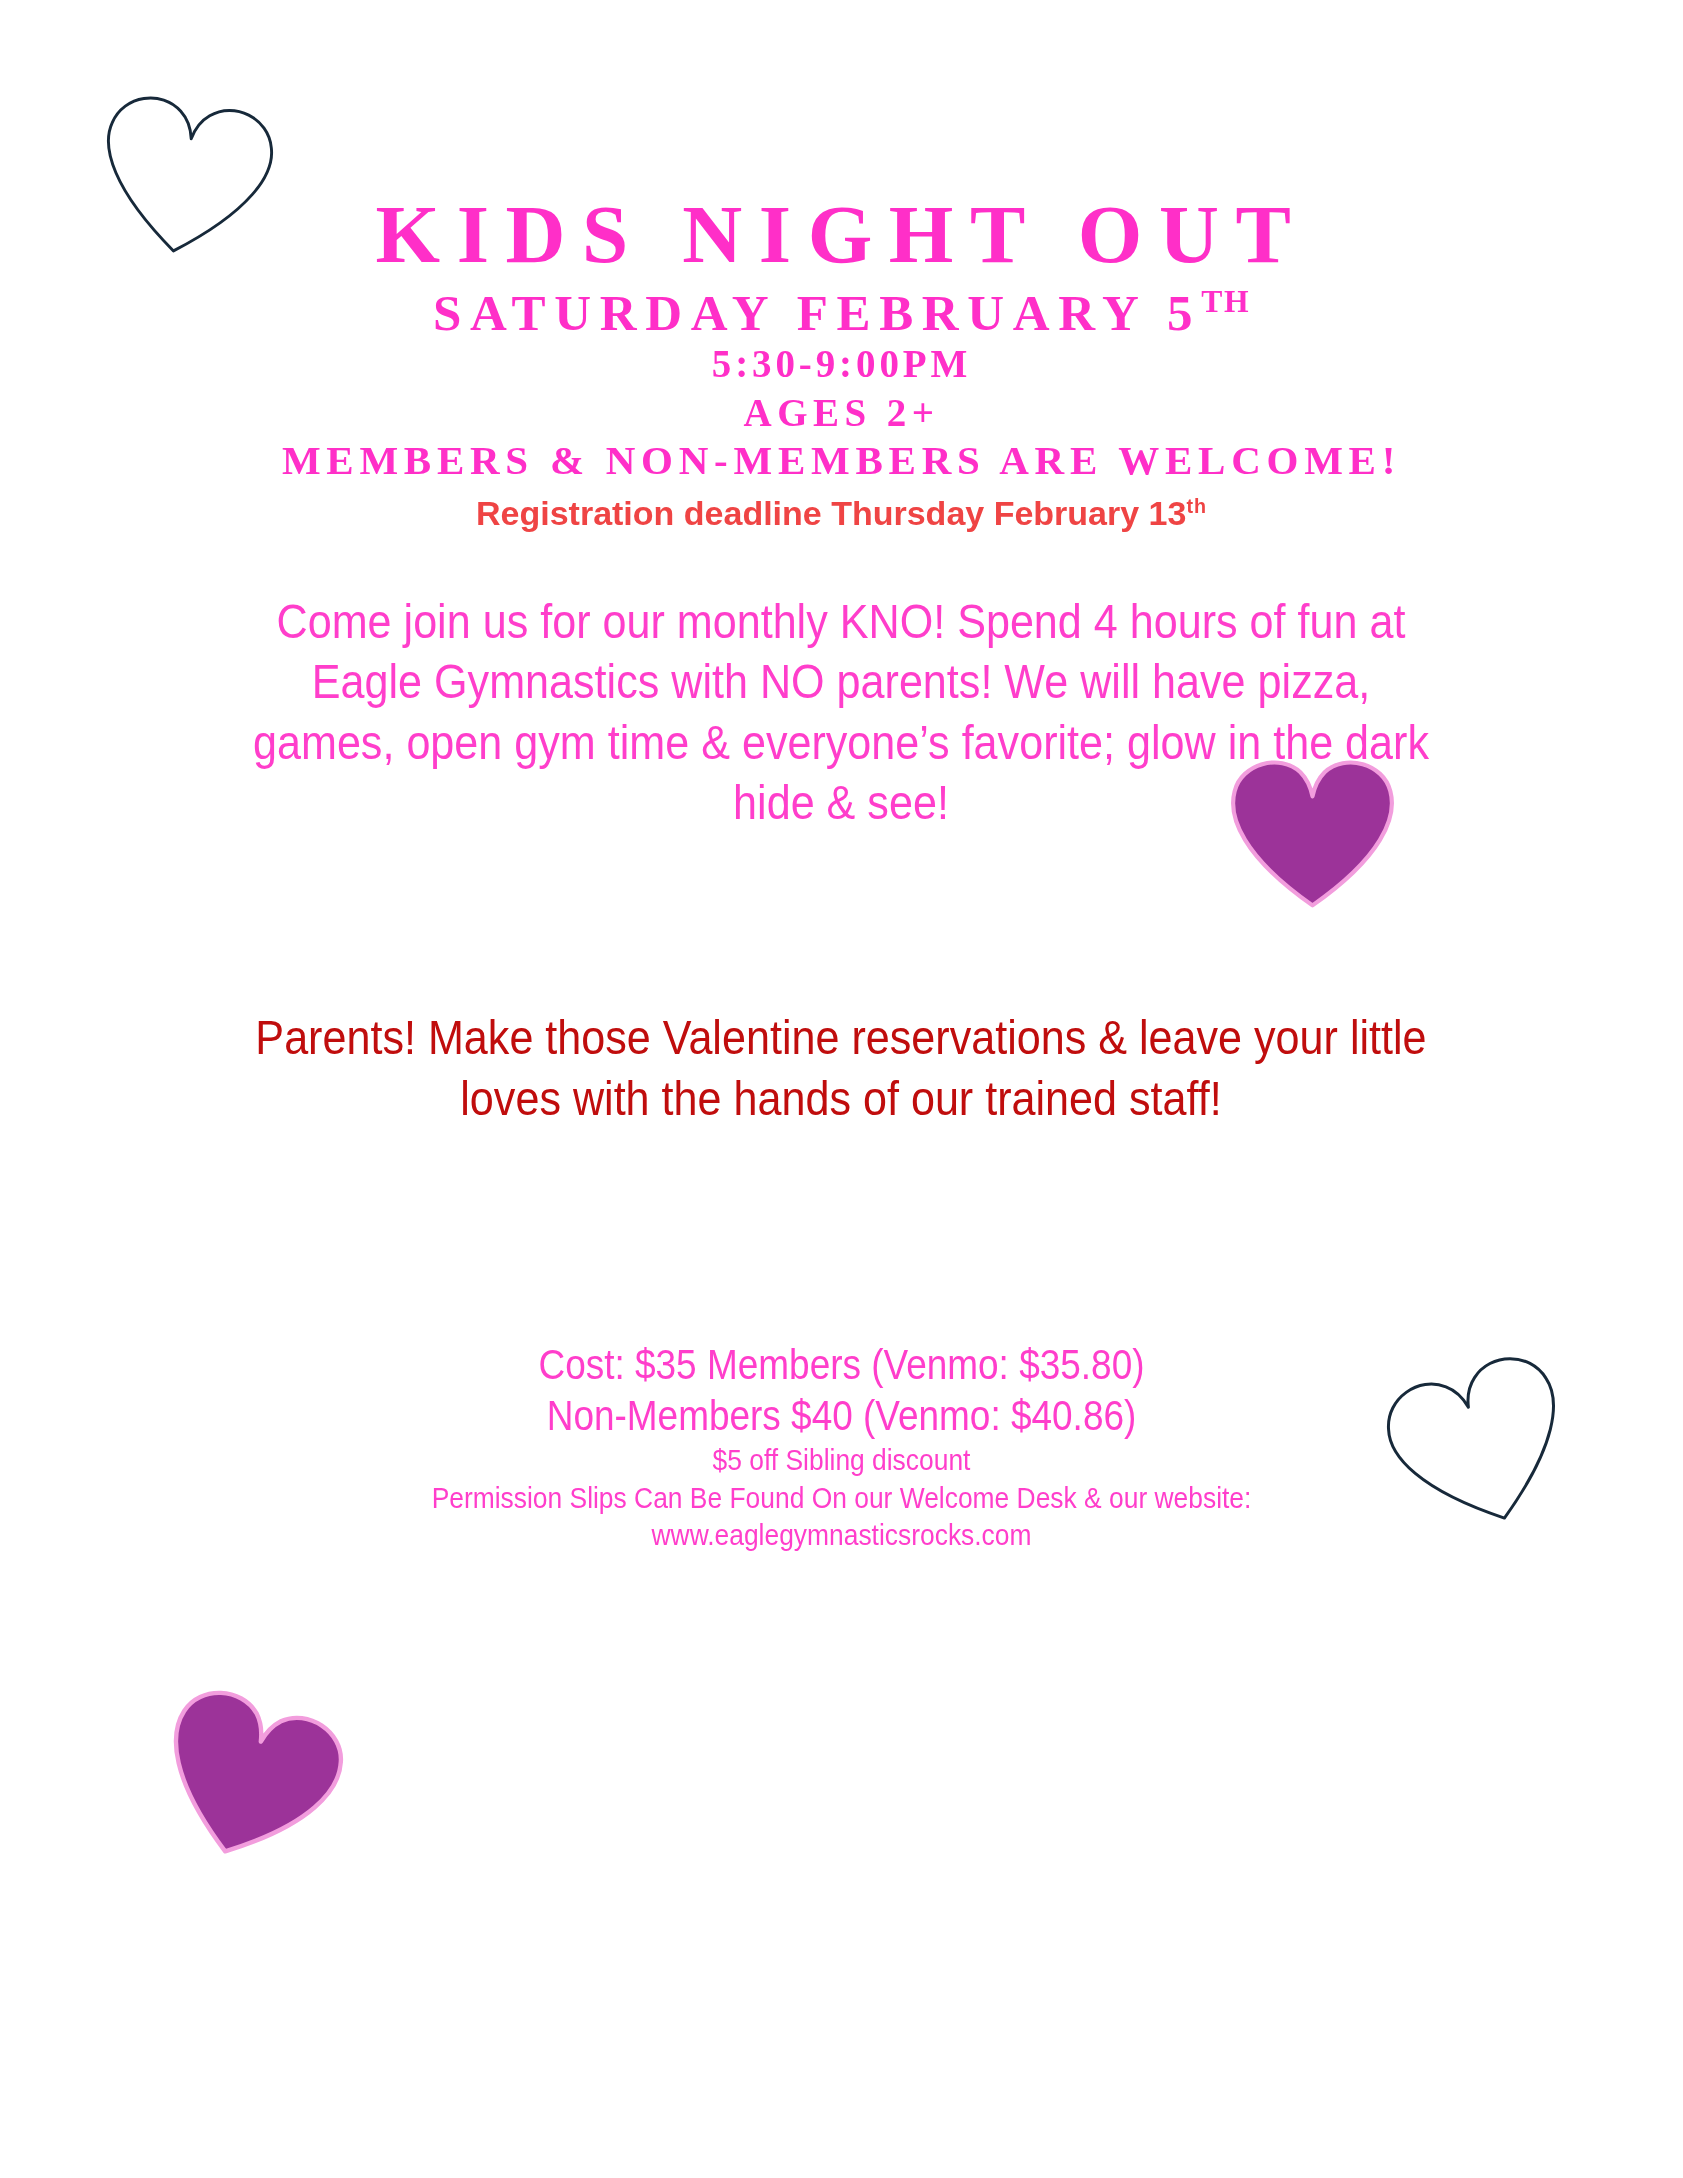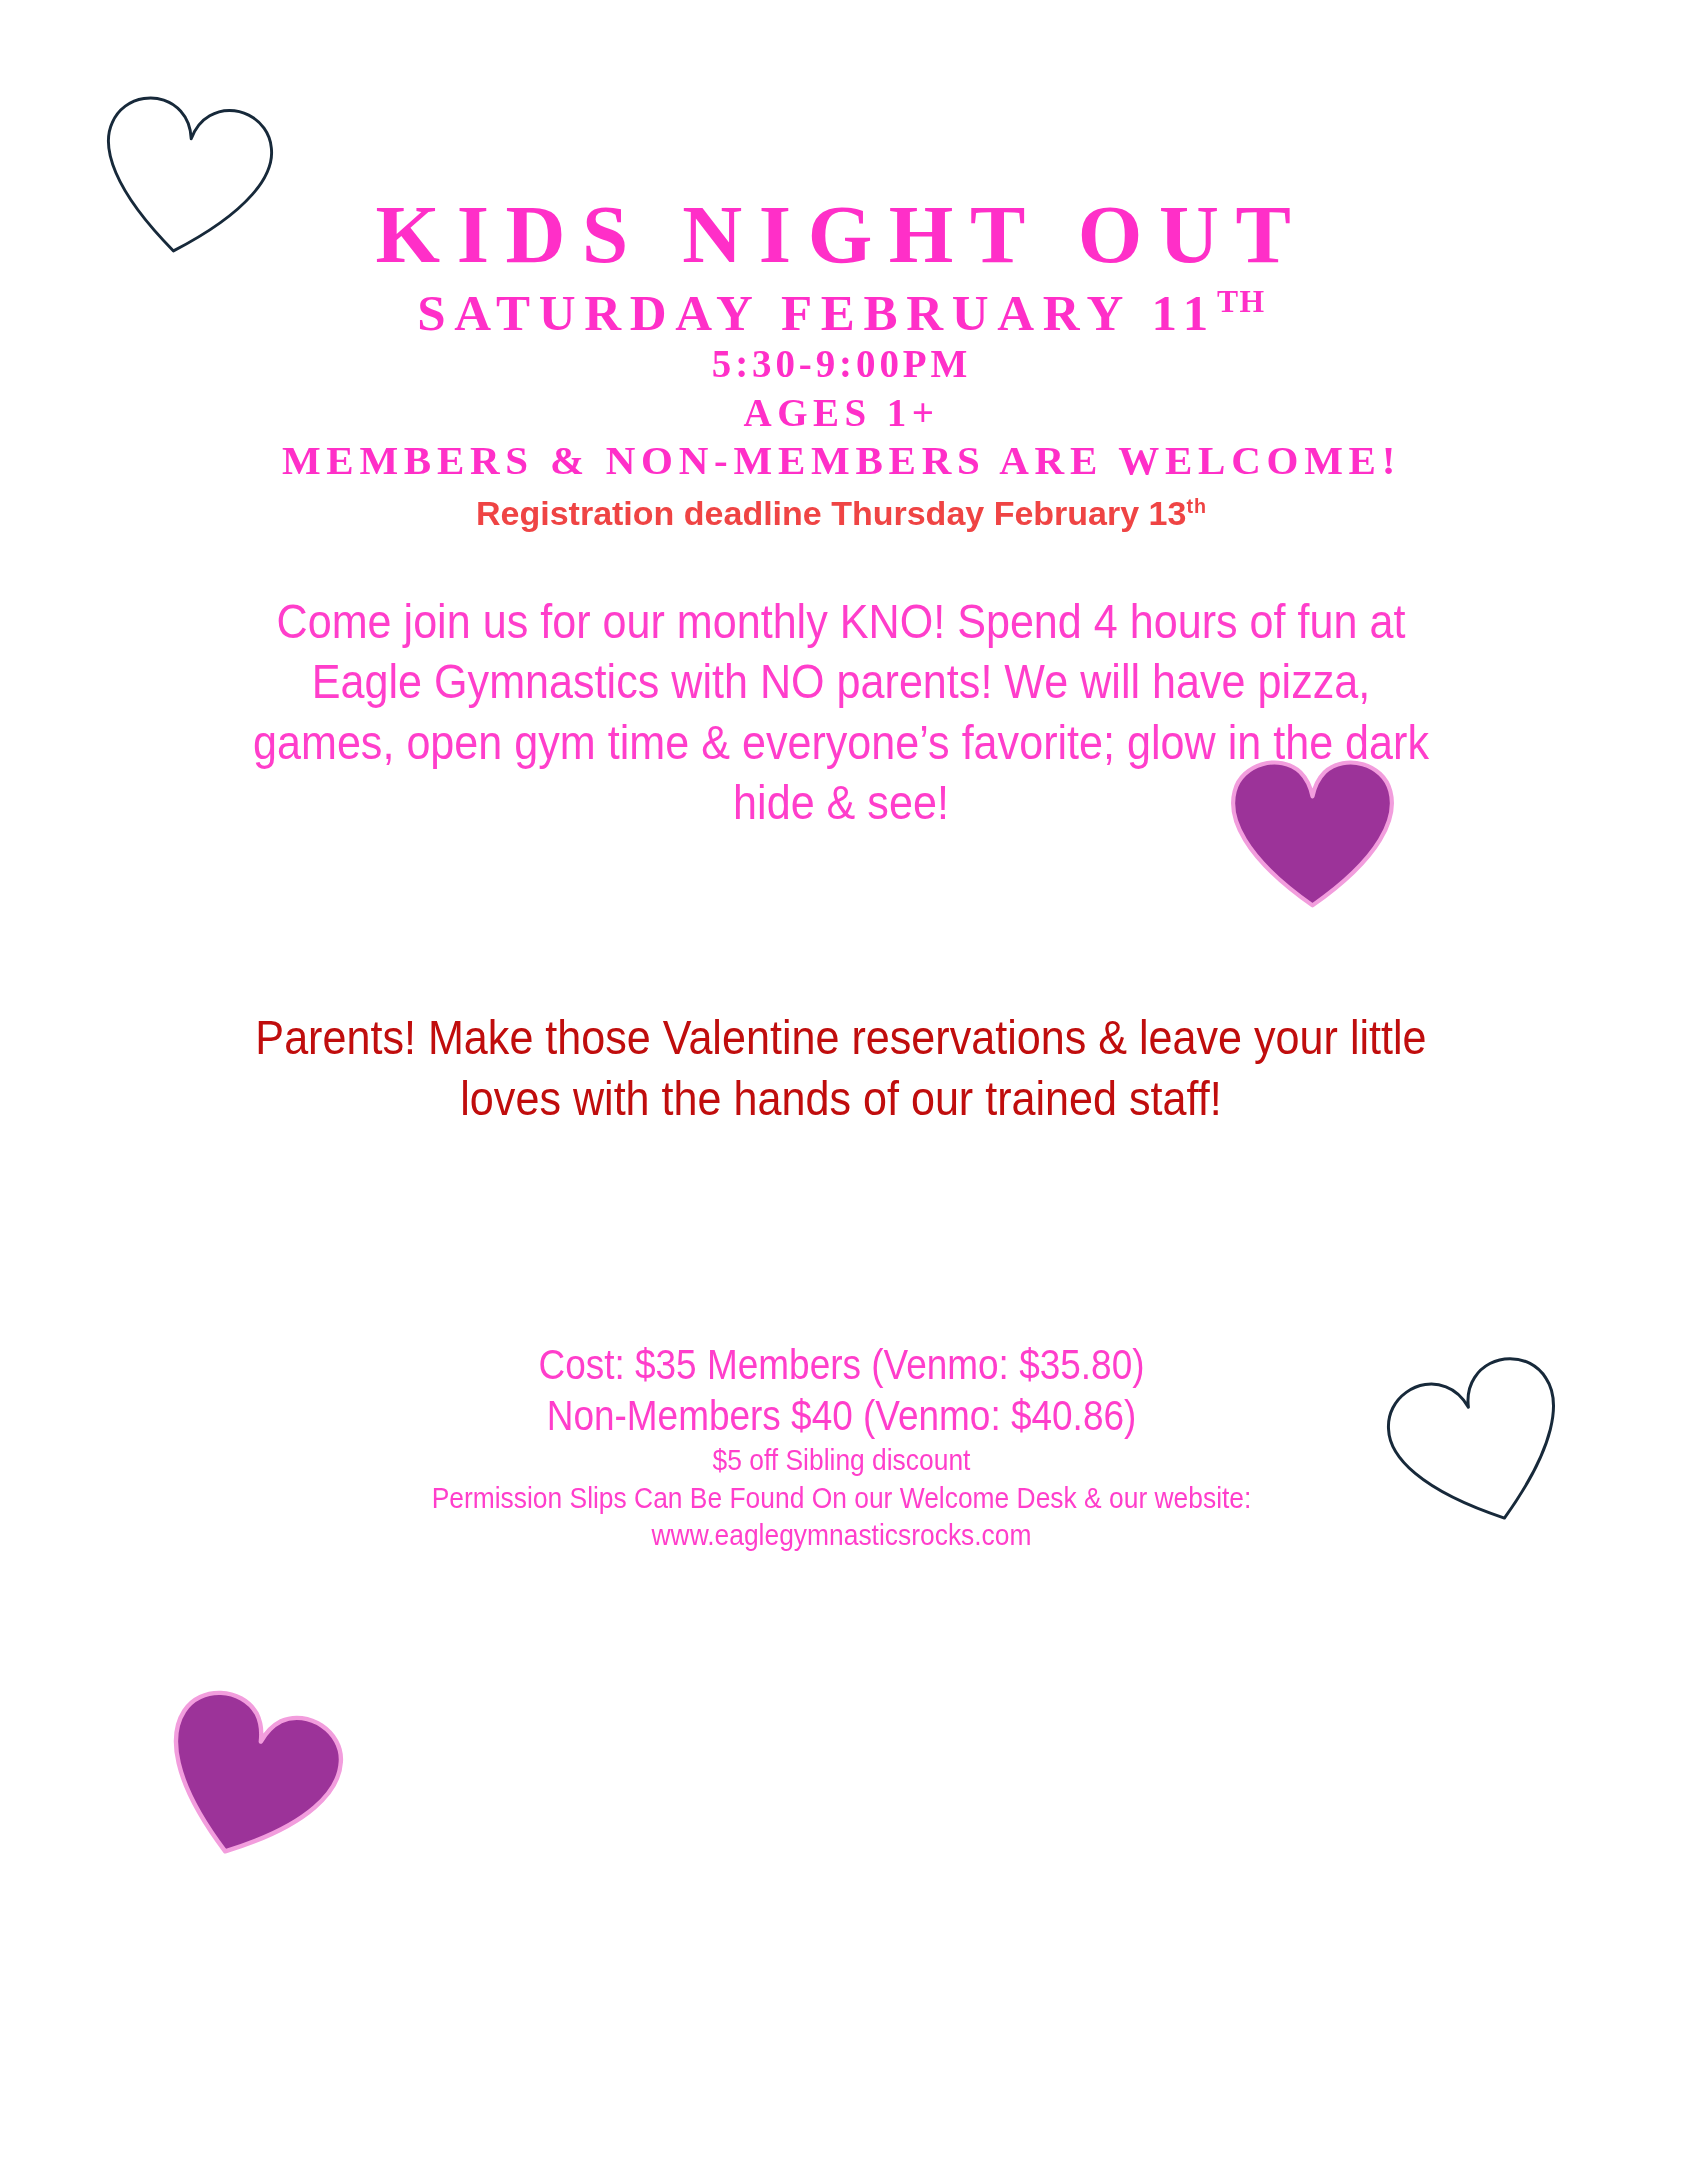--- a/index.html
+++ b/index.html
@@ -119,25 +119,25 @@
 
   <div class="heart-layer" id="heart-solid-bottomleft">
     <svg viewBox="0 0 100 92" xmlns="http://www.w3.org/2000/svg" aria-hidden="true">
       <path d="M50 89 C 10 61, 1 38, 5 23 C 9 7, 31 1, 43 12 C 47 16, 49 21, 50 26
                C 51 21, 53 16, 57 12 C 69 1, 91 7, 95 23 C 99 38, 90 61, 50 89 Z" fill="#9c3399" stroke="#f29ddd" stroke-width="2.4" stroke-linejoin="round"></path>
     </svg>
   </div>
 
   <div class="block display-title" id="title-main">KIDS NIGHT OUT</div>
 
-  <div class="block display-title" id="title-date"><span>SATURDAY FEBRUARY 11</span><span class="sup-small">TH</span></div>
+  <div class="block display-title" id="title-date"><span>SATURDAY FEBRUARY 5</span><span class="sup-small">TH</span></div>
 
   <div class="block display-title" id="title-time">5:30-9:00PM</div>
 
-  <div class="block display-title" id="title-ages">AGES 1+</div>
+  <div class="block display-title" id="title-ages">AGES 2+</div>
 
   <div class="block display-title" id="title-members">MEMBERS &amp; NON-MEMBERS ARE WELCOME!</div>
 
   <div class="block" id="deadline-line"><span>Registration deadline Thursday February 13</span><span class="sup-small">th</span></div>
 
   <div class="block narrow" id="body-paragraph">Come join us for our monthly KNO!  Spend 4 hours of fun at Eagle Gymnastics with NO parents!  We will have pizza, games, open gym time &amp; everyone’s favorite; glow in the dark hide &amp; see!</div>
 
   <div class="block narrow" id="parents-paragraph">Parents! Make those Valentine reservations &amp; leave your little loves with the hands of our trained staff!</div>
 
   <div class="block narrow" id="cost-block">

